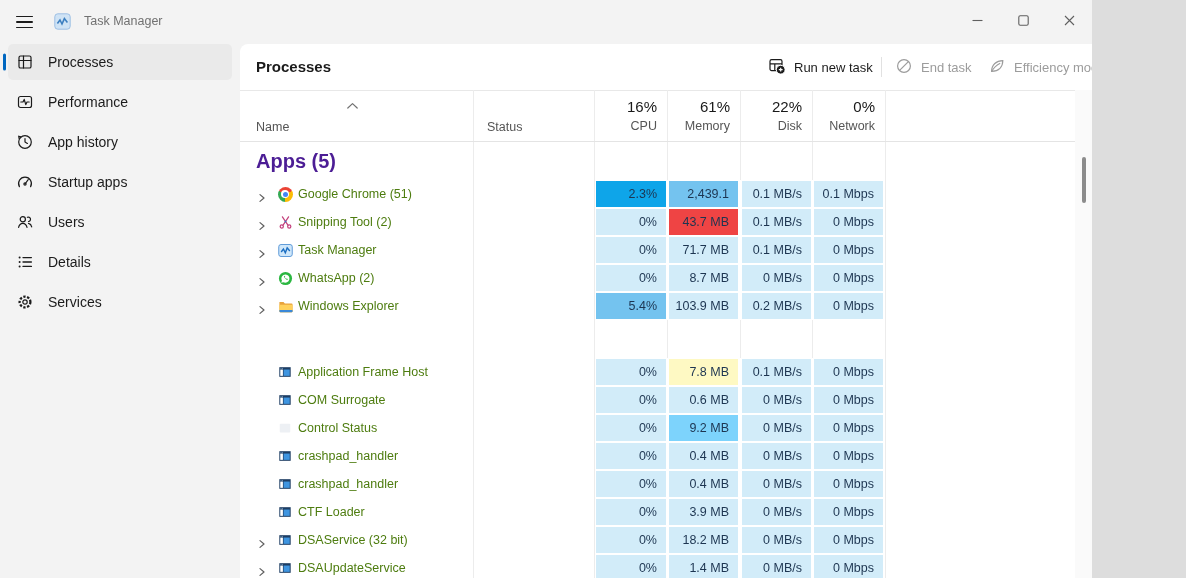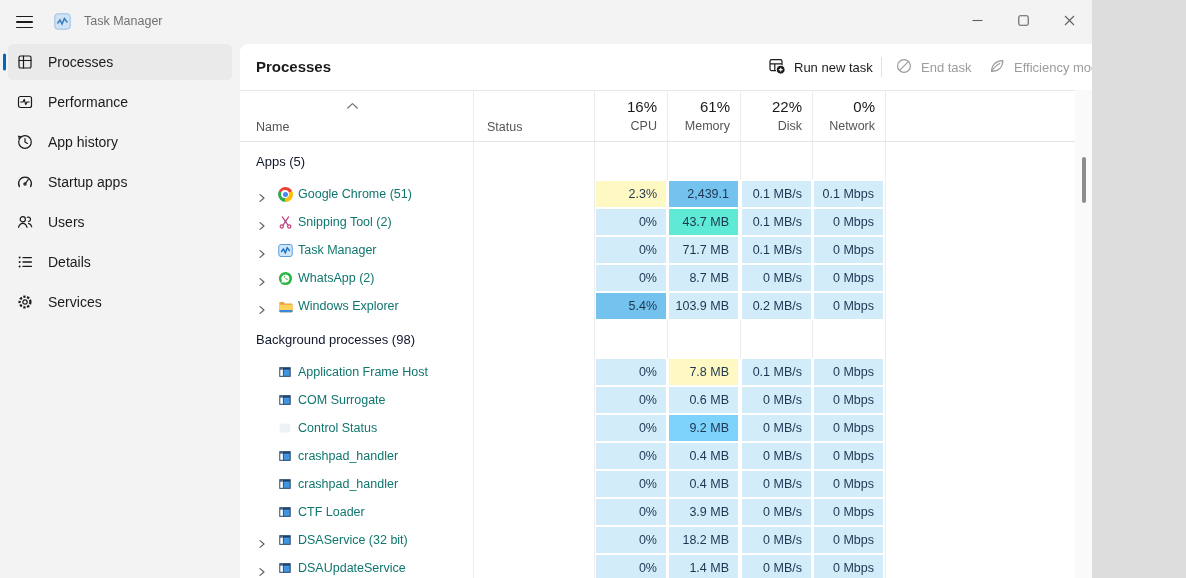--- a/index.html
+++ b/index.html
@@ -36,25 +36,25 @@
   .vls{position:absolute;top:0;bottom:0;width:1px;background:#ececec;}
   .thead{position:absolute;top:0;left:0;width:946px;height:52px;border-bottom:1px solid #e4e4e4;box-sizing:border-box;}
   .h-name{position:absolute;left:16px;bottom:7px;font-size:12.5px;color:#555;}
   .h-status{position:absolute;left:247px;bottom:7px;font-size:12.5px;color:#555;}
   .sorticon{position:absolute;left:106px;top:6px;}
   .hcol{position:absolute;top:0;text-align:right;}
   .hsum{font-size:15px;color:#191919;padding-top:8px;line-height:18px;}
   .hlab{font-size:12.5px;color:#555;line-height:17px;padding-top:2px;}
   .tbody{position:absolute;top:52px;left:0;width:946px;bottom:0;overflow:hidden;}
   .pgroup{position:relative;height:38px;}
-  .pgroup .glabel{position:absolute;left:16px;top:50%;transform:translateY(-46%);font-size:13px;color:#0f172a;white-space:nowrap;}
+  .pgroup .glabel{position:absolute;left:16px;top:50%;transform:translateY(-46%);font-size:20px;color:#4c1d95;white-space:nowrap;font-weight:bold;}
   .prow{position:relative;height:28px;cursor:default;}
   .chev{position:absolute;left:17px;top:9px;width:10px;height:10px;}
   .picon{position:absolute;left:37px;top:6px;width:16px;height:16px;display:flex;align-items:center;justify-content:center;}
-  .pname{position:absolute;left:58px;top:0;line-height:28px;font-size:12.5px;color:#0f766e;white-space:nowrap;}
+  .pname{position:absolute;left:58px;top:0;line-height:28px;font-size:12.5px;color:#4d7c0f;white-space:nowrap;}
   .vcell{position:absolute;top:1px;height:26px;line-height:26px;text-align:right;padding-right:9px;
     box-sizing:border-box;font-size:12.5px;color:#1d3551;}
   .c-cpu{left:356px;width:70px;}
   .c-mem{left:429px;width:69px;}
   .c-disk{left:502px;width:69px;}
   .c-net{left:574px;width:69px;}
   
   .chr{position:relative;width:15px;height:15px;border-radius:50%;display:block;
     background:conic-gradient(from 60deg,#fbbc05 0 120deg,#34a853 120deg 240deg,#ea4335 240deg 360deg);}
   .chr-w{position:absolute;inset:3.6px;border-radius:50%;background:#fff;}
@@ -280,21 +280,21 @@
             <span class="chev"><svg width="10" height="10" viewBox="0 0 10 10">
                 <path d="M3 1.6 L7 5 L3 8.4" fill="none" stroke="#5f5f5f" stroke-width="1.2" stroke-linecap="round" stroke-linejoin="round"></path>
               </svg></span>
             <span class="picon">
               <span class="chr">
                 <span class="chr-w"></span>
                 <span class="chr-b"></span>
               </span>
             </span>
             <span class="pname">Google Chrome (51)</span>
-            <div class="vcell c-cpu" style="background: #fef9c3;">2.3%</div>
+            <div class="vcell c-cpu" style="background: #0ea5e9;">2.3%</div>
             <div class="vcell c-mem" style="background: rgb(116, 195, 239);">2,439.1 MB</div>
             <div class="vcell c-disk" style="background: rgb(210, 236, 249);">0.1 MB/s</div>
             <div class="vcell c-net" style="background: rgb(210, 236, 249);">0.1 Mbps</div>
           </div>
           <div class="prow">
             <span class="chev"><svg width="10" height="10" viewBox="0 0 10 10">
                 <path d="M3 1.6 L7 5 L3 8.4" fill="none" stroke="#5f5f5f" stroke-width="1.2" stroke-linecap="round" stroke-linejoin="round"></path>
               </svg></span>
             <span class="picon">
               <svg width="15" height="15" viewBox="0 0 16 16">
@@ -302,21 +302,21 @@
                   <line x1="4.7" y1="2" x2="10.6" y2="10.8"></line>
                   <line x1="11.3" y1="2" x2="5.4" y2="10.8"></line>
                   <circle cx="4" cy="12.2" r="1.7"></circle>
                   <circle cx="12" cy="12.2" r="1.7"></circle>
                 </g>
                 <circle cx="8" cy="6.9" r="1" fill="#3b78c4"></circle>
               </svg>
             </span>
             <span class="pname">Snipping Tool (2)</span>
             <div class="vcell c-cpu" style="background: rgb(210, 236, 249);">0%</div>
-            <div class="vcell c-mem" style="background: #5eead4;">43.7 MB</div>
+            <div class="vcell c-mem" style="background: #ef4444;">43.7 MB</div>
             <div class="vcell c-disk" style="background: rgb(210, 236, 249);">0.1 MB/s</div>
             <div class="vcell c-net" style="background: rgb(210, 236, 249);">0 Mbps</div>
           </div>
           <div class="prow">
             <span class="chev"><svg width="10" height="10" viewBox="0 0 10 10">
                 <path d="M3 1.6 L7 5 L3 8.4" fill="none" stroke="#5f5f5f" stroke-width="1.2" stroke-linecap="round" stroke-linejoin="round"></path>
               </svg></span>
             <span class="picon">
               <svg width="15" height="15" viewBox="0 0 16 16">
                 <rect x="0.8" y="1.6" width="14.4" height="12.8" rx="2.4" fill="#cfe7fa" stroke="#5695d6" stroke-width="1"></rect>
@@ -360,21 +360,20 @@
             <span class="pname">Windows Explorer</span>
             <div class="vcell c-cpu" style="background: rgb(116, 195, 239);">5.4%</div>
             <div class="vcell c-mem" style="background: rgb(210, 236, 249);">103.9 MB</div>
             <div class="vcell c-disk" style="background: rgb(210, 236, 249);">0.2 MB/s</div>
             <div class="vcell c-net" style="background: rgb(210, 236, 249);">0 Mbps</div>
           </div>
           <div class="pgroup">
             <div class="vls" style="left: 427px;"></div>
             <div class="vls" style="left: 500px;"></div>
             <div class="vls" style="left: 572px;"></div>
-            <span class="glabel">Background processes (98)</span>
           </div>
           <div class="prow">
             <span class="picon">
               <svg width="14" height="14" viewBox="0 0 16 16">
                 <rect x="1.5" y="2.5" width="13" height="11" fill="#1d3d63"></rect>
                 <circle cx="3.4" cy="3.9" r="0.55" fill="#9fc3e8"></circle>
                 <circle cx="5" cy="3.9" r="0.55" fill="#9fc3e8"></circle>
                 <rect x="2.6" y="5.2" width="3" height="7.2" fill="#ffffff"></rect>
                 <rect x="6.4" y="5.2" width="7" height="7.2" fill="#3f95e0"></rect>
               </svg>

